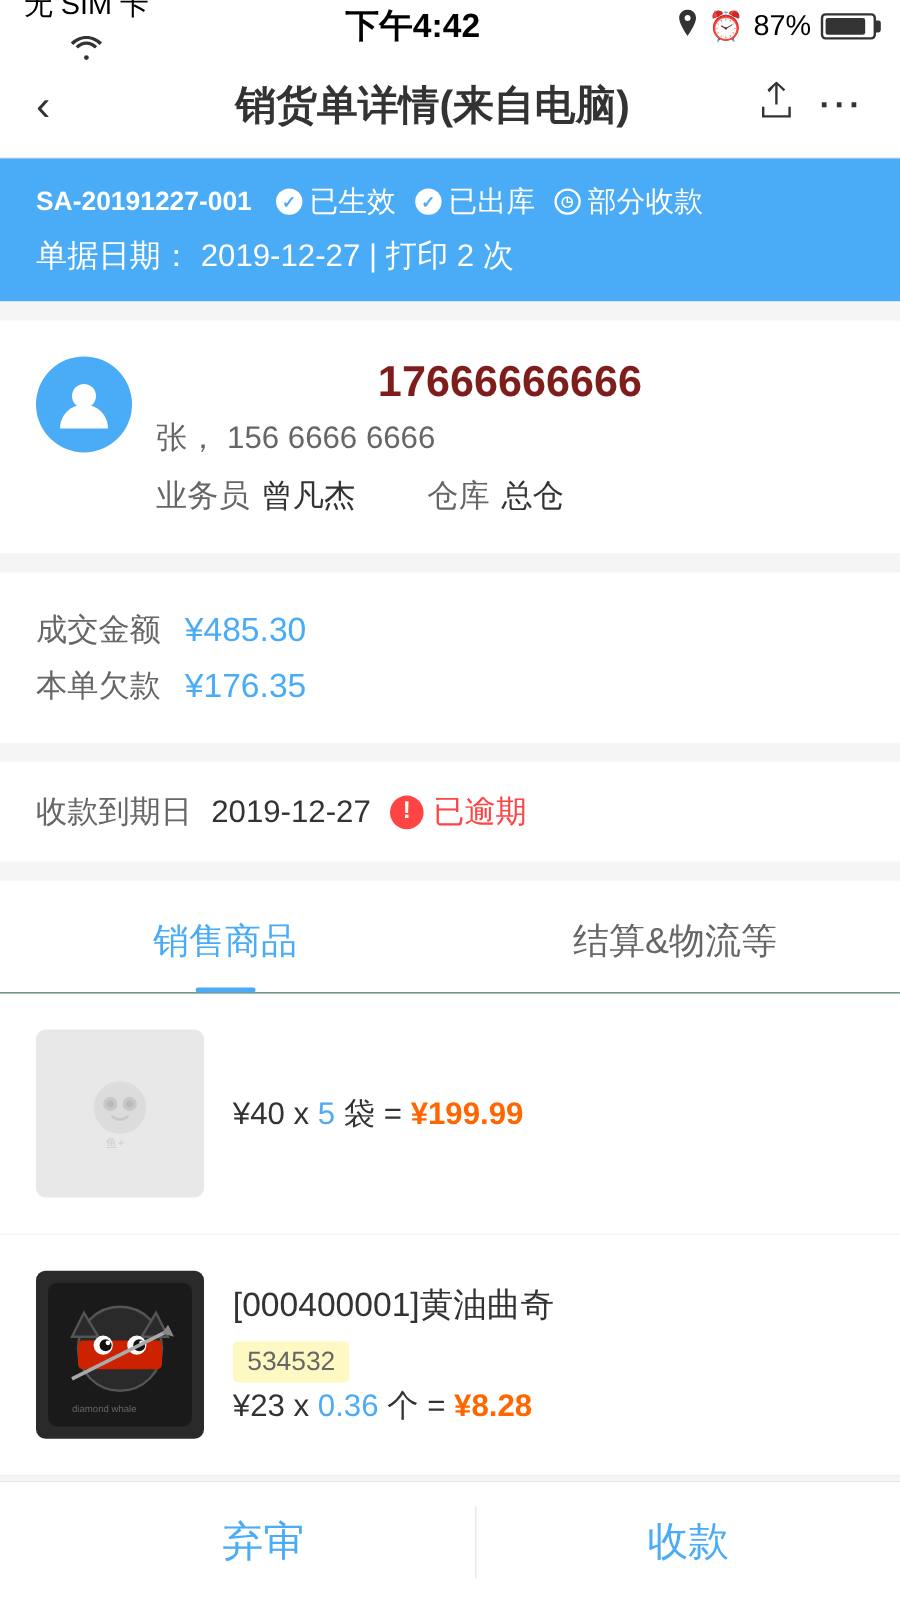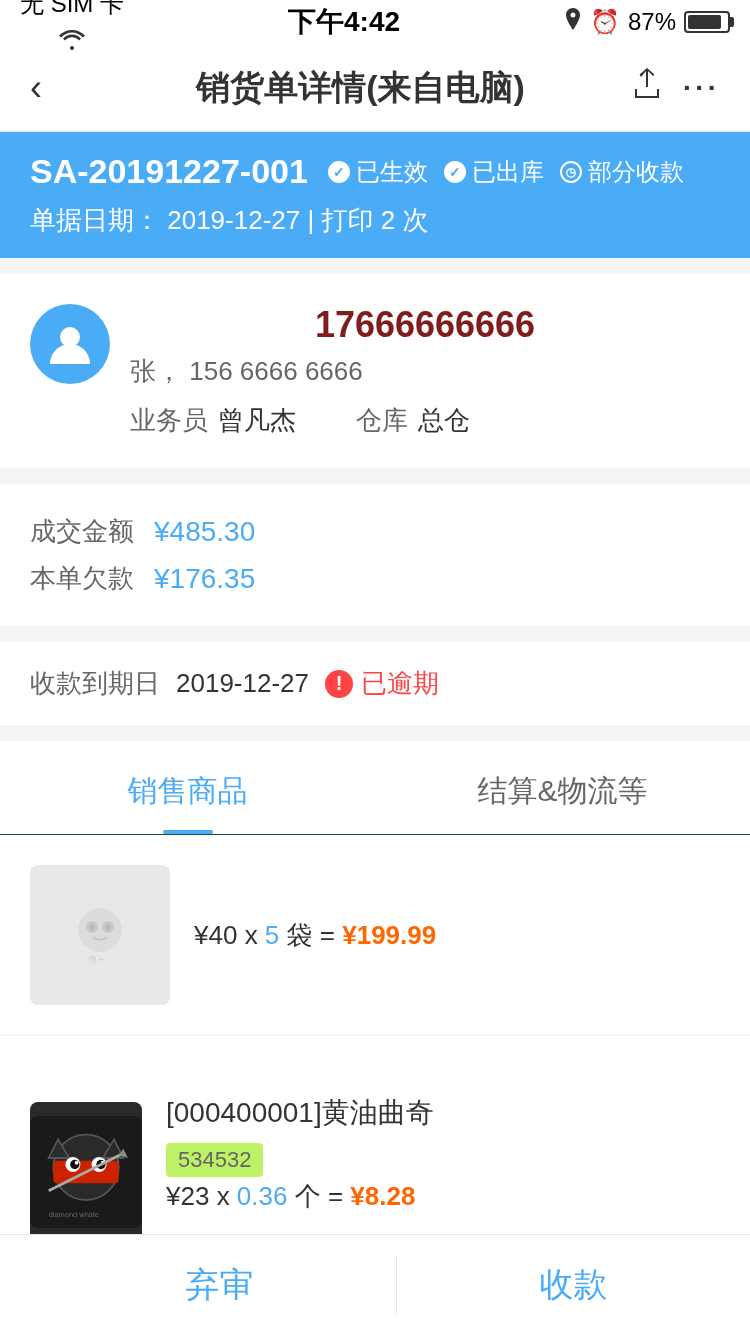--- a/index.html
+++ b/index.html
@@ -86,21 +86,21 @@
       background: #4AABF7;
       padding: 20px 30px;
     }
     .banner-top {
       display: flex;
       align-items: center;
       gap: 20px;
       margin-bottom: 12px;
     }
     .order-id {
-      font-size: 34px;
+      font-size: 22px;
       font-weight: 700;
       color: #fff;
     }
     .status-badges {
       display: flex;
       align-items: center;
       gap: 16px;
     }
     .badge {
       display: flex;
@@ -297,45 +297,44 @@
     }
     .product-info { flex: 1; }
     .product-name {
       font-size: 28px;
       color: #333;
       font-weight: 500;
       margin-bottom: 10px;
     }
     .product-tag {
       display: inline-block;
-      background: #bef264;
+      background: #fef9c3;
       color: #666;
       font-size: 22px;
       padding: 4px 12px;
       border-radius: 4px;
       margin-bottom: 2px;
     }
     .product-price {
       font-size: 26px;
       color: #333;
     }
     .price-highlight { color: #4AABF7; }
     .price-total { color: #FF6600; font-weight: 600; }
 
     
     .ninja-img {
-      width: 112px;
+      width: 140px;
       height: 140px;
       border-radius: 8px;
       background: #2a2a2a;
       display: flex;
       align-items: center;
       justify-content: center;
       overflow: hidden;
-      margin-top: 36px;
     }
     .ninja-svg {
       width: 120px;
       height: 120px;
     }
 
     
     .bottom-bar {
       position: fixed;
       bottom: 0;

